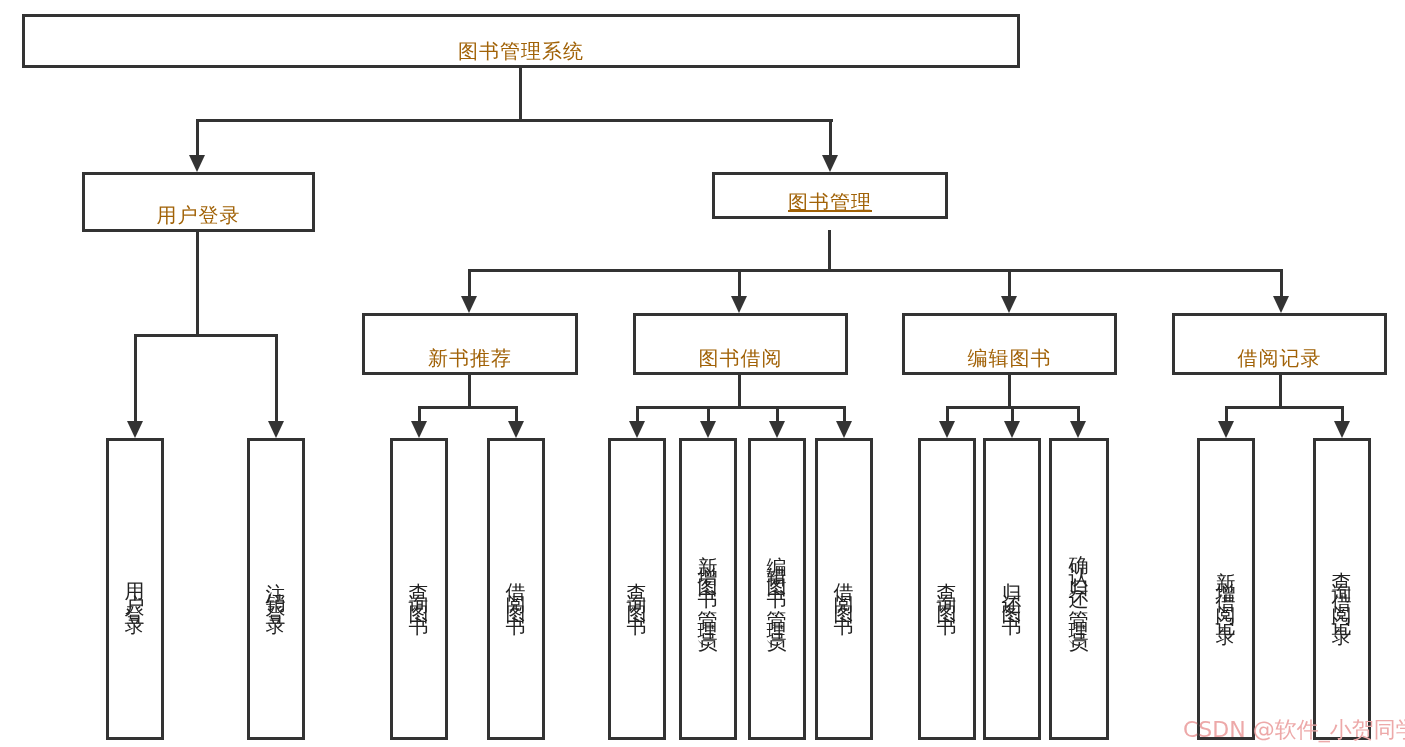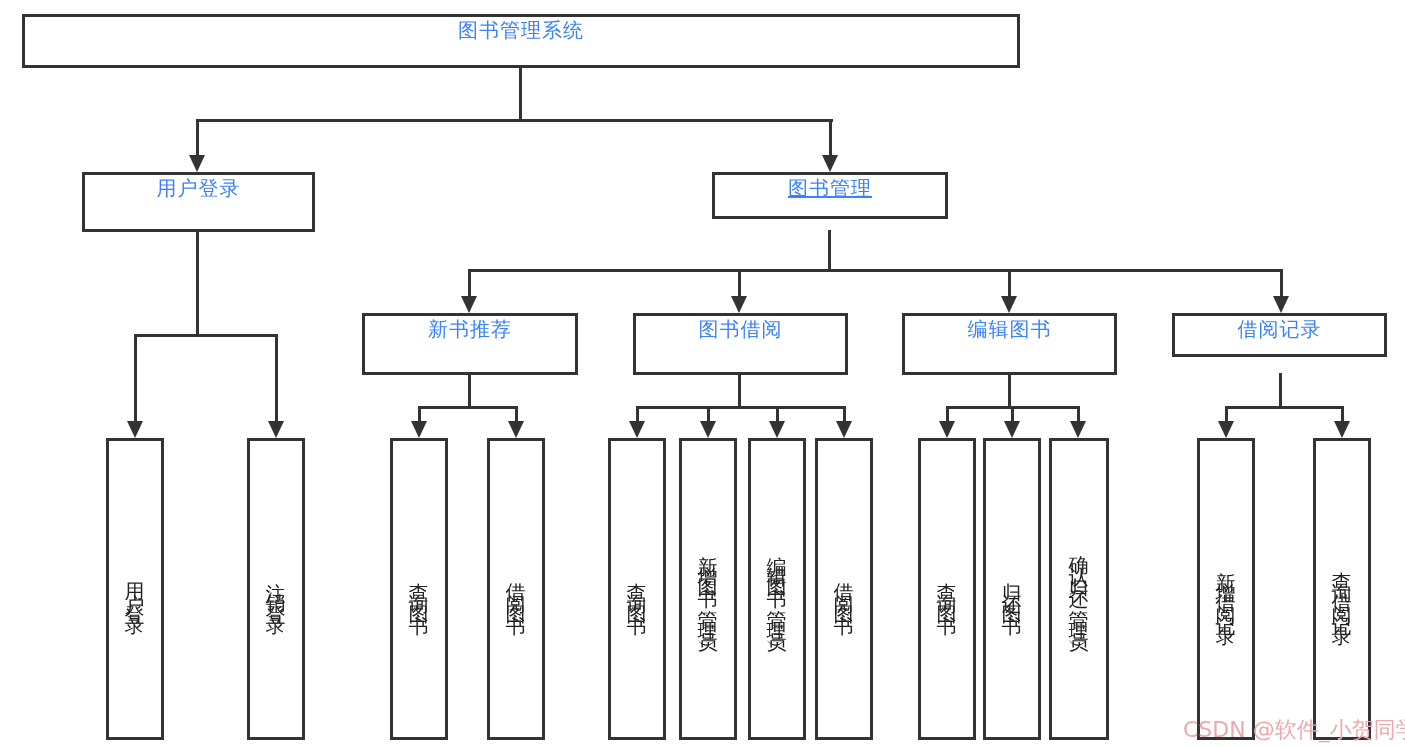--- a/index.html
+++ b/index.html
@@ -1,21 +1,21 @@
 <!DOCTYPE html>
 <html><head>
 <meta charset="utf-8">
 <style>
   html,body{margin:0;padding:0;background:#fff;}
   body{font-family:"DejaVu Sans","Liberation Sans",sans-serif;}
   .canvas{position:relative;width:1405px;height:747px;background:#ffffff;overflow:hidden;}
   .node{
     position:absolute;box-sizing:border-box;background:#fff;
-    border:3px solid #333333;display:flex;align-items:flex-start;justify-content:center;
-    font-size:20px;color:#3b82f6;letter-spacing:1px;z-index:2;
+    border:3px solid #333333;display:flex;align-items:flex-end;justify-content:center;
+    font-size:20px;color:#a16207;letter-spacing:1px;z-index:2;
   }
   .leaf{
     position:absolute;box-sizing:border-box;background:#fff;
     border:3px solid #333333;display:flex;align-items:center;justify-content:center;
     top:438px;height:302px;width:58px;z-index:2;
   }
   .leaf .vtext{
     writing-mode:vertical-rl;text-orientation:mixed;
     font-size:20px;color:#222222;letter-spacing:11px;line-height:1;
   }
@@ -80,21 +80,21 @@
 
   <div class="node" style="left:633px;top:313px;width:215px;height:62px;">
     <span>图书借阅</span>
   </div>
   <div class="node" style="left:362px;top:313px;width:216px;height:62px;">
     <span>新书推荐</span>
   </div>
   <div class="node" style="left:902px;top:313px;width:215px;height:62px;">
     <span>编辑图书</span>
   </div>
-  <div class="node" style="left:1172px;top:313px;width:215px;height:44px;">
+  <div class="node" style="left:1172px;top:313px;width:215px;height:62px;">
     <span>借阅记录</span>
   </div>
 
   <div>
     <div class="vline" style="left:468px;top:373px;height:36px;"></div>
     <div class="hline" style="left:418px;top:406px;width:100px;"></div>
     <div class="vline" style="left:418px;top:406px;height:18px;"></div>
     <div class="tri" style="left:411px;top:421px;"></div>
     <div class="vline" style="left:515px;top:406px;height:18px;"></div>
     <div class="tri" style="left:508px;top:421px;"></div>

